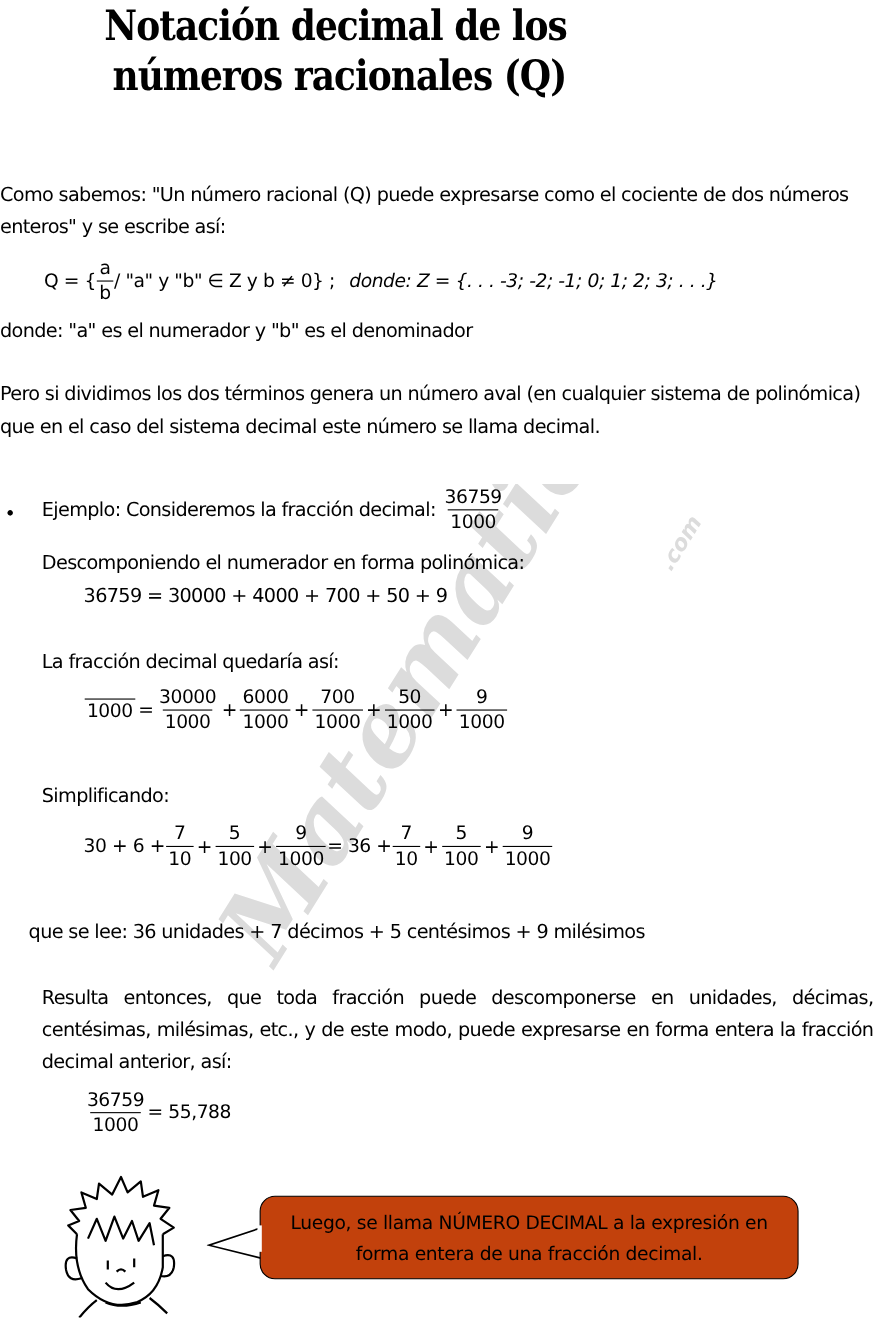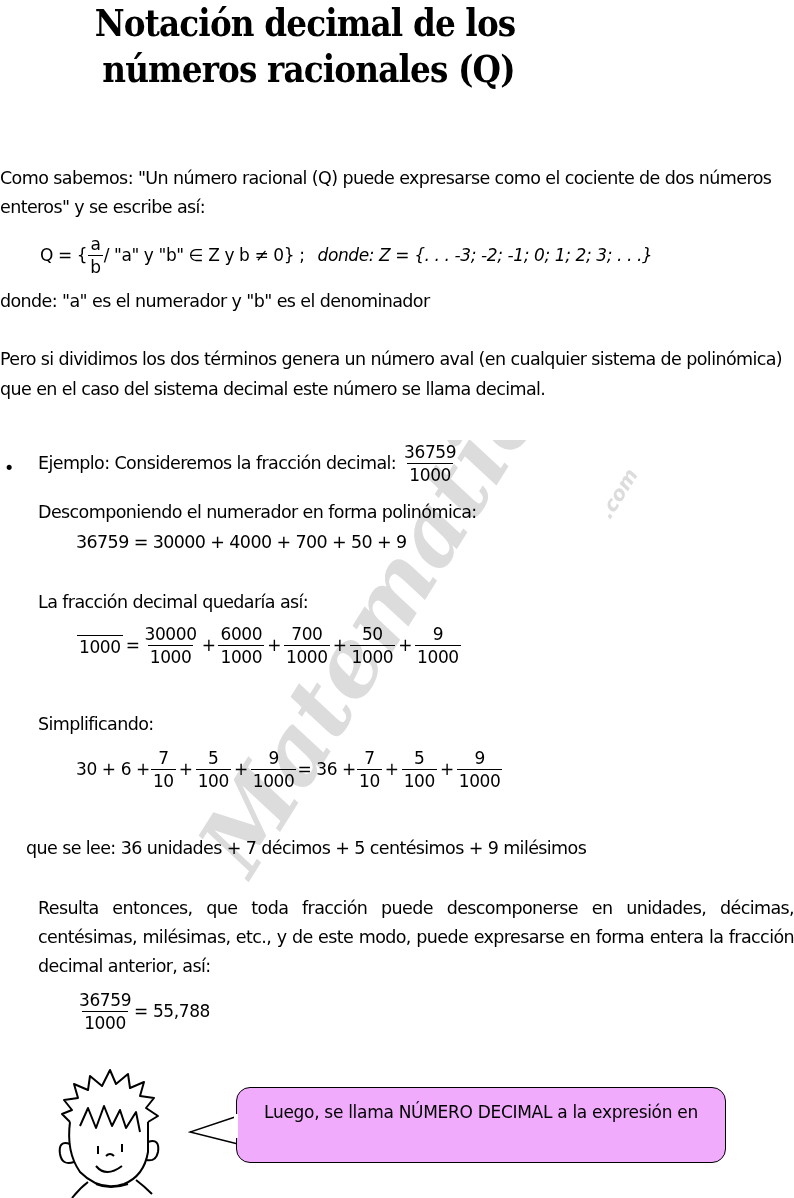--- a/index.html
+++ b/index.html
@@ -11,21 +11,21 @@
            transform:scaleX(0.86); transform-origin:left top; }
   .t { font-size:17.5px; line-height:29px; letter-spacing:-0.6px; white-space:nowrap; }
   .frac { display:inline-flex; flex-direction:column; align-items:center; vertical-align:middle;
           margin:0 1px; }
   .frac .n { padding:0 2px; line-height:21px; }
   .frac .d { border-top:1.5px solid #000; padding:0 2px; line-height:22px; }
   .math { font-size:17px; white-space:nowrap; letter-spacing:-0.4px; }
   .op { margin:0 2px; }
   .watermark { left:190px; top:440px; width:520px; height:460px; pointer-events:none; }
   .bubble { left:236px; top:1087px; width:490px; height:76px; border:1.5px solid #000;
-            border-radius:14px; background:#f0abfc; text-align:center; font-size:17px;
+            border-radius:14px; background:#c2410c; text-align:center; font-size:17px;
             line-height:28px; padding-top:10px; box-sizing:border-box; letter-spacing:-0.3px; }
   .justify { width:756px; text-align:justify; white-space:normal; }
 </style>
 </head>
 <body>
 
 <svg class="abs watermark" viewBox="0 0 520 460">
   <g transform="translate(60,440) rotate(-58)" fill="#dcdcdc">
     <text x="0" y="0" font-family="DejaVu Serif, serif" font-weight="bold" font-style="italic" font-size="92">Matematica1</text>
   </g>
@@ -137,14 +137,15 @@
     <path d="M96 118 Q104 124 112 132"></path>
     <path d="M56 122 Q70 128 88 122"></path>
   </g>
 </svg>
 
 <svg class="abs" style="left:188px; top:1110px;" width="52" height="40" viewBox="0 0 52 40">
   <path d="M50 6 L2 22 L50 34" fill="#fff" stroke="#000" stroke-width="1.5"></path>
 </svg>
 <div class="abs bubble">
   <div>Luego, se llama NÚMERO DECIMAL a la expresión en</div>
+  <div>forma entera de una fracción decimal.</div>
 </div>
 <div class="abs" style="left:234px; top:1114px; width:4px; height:24px; background:#fff;"></div>
 
 </body></html>

